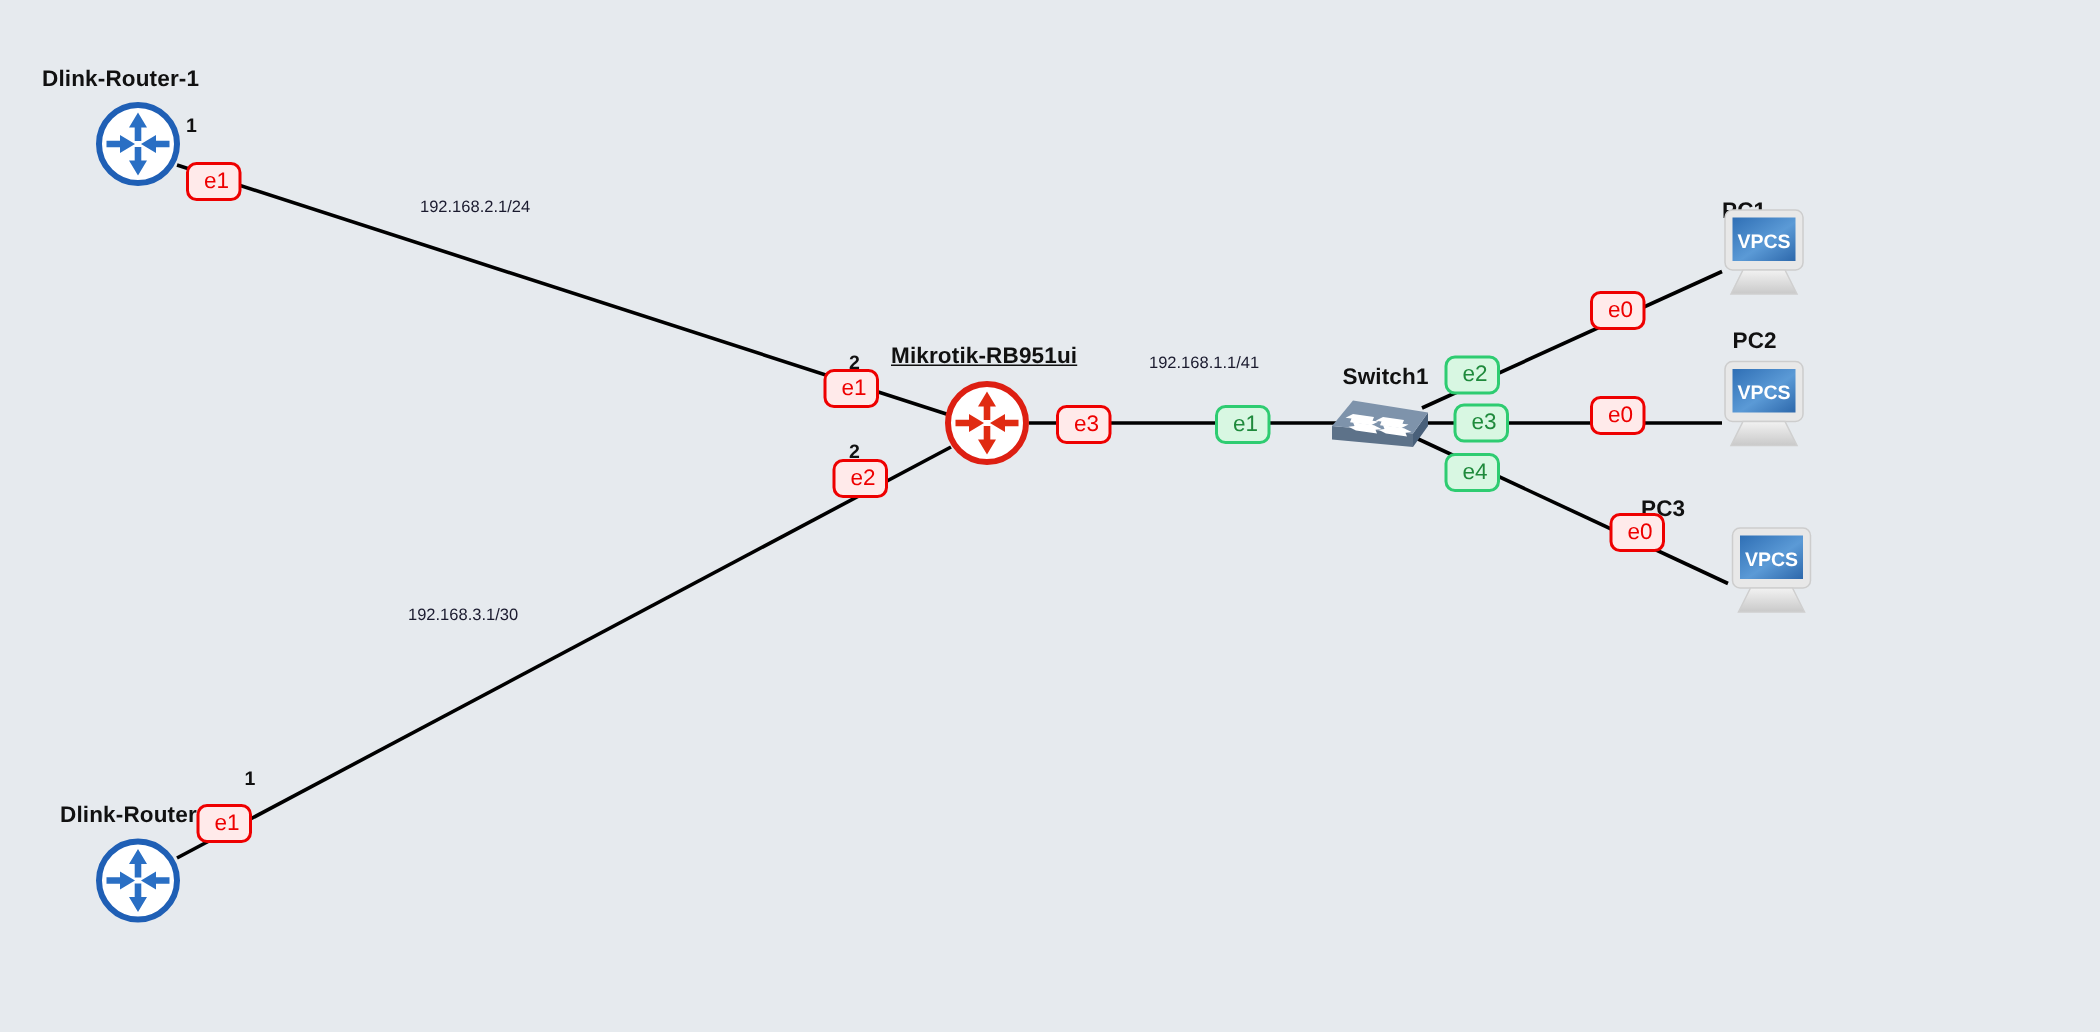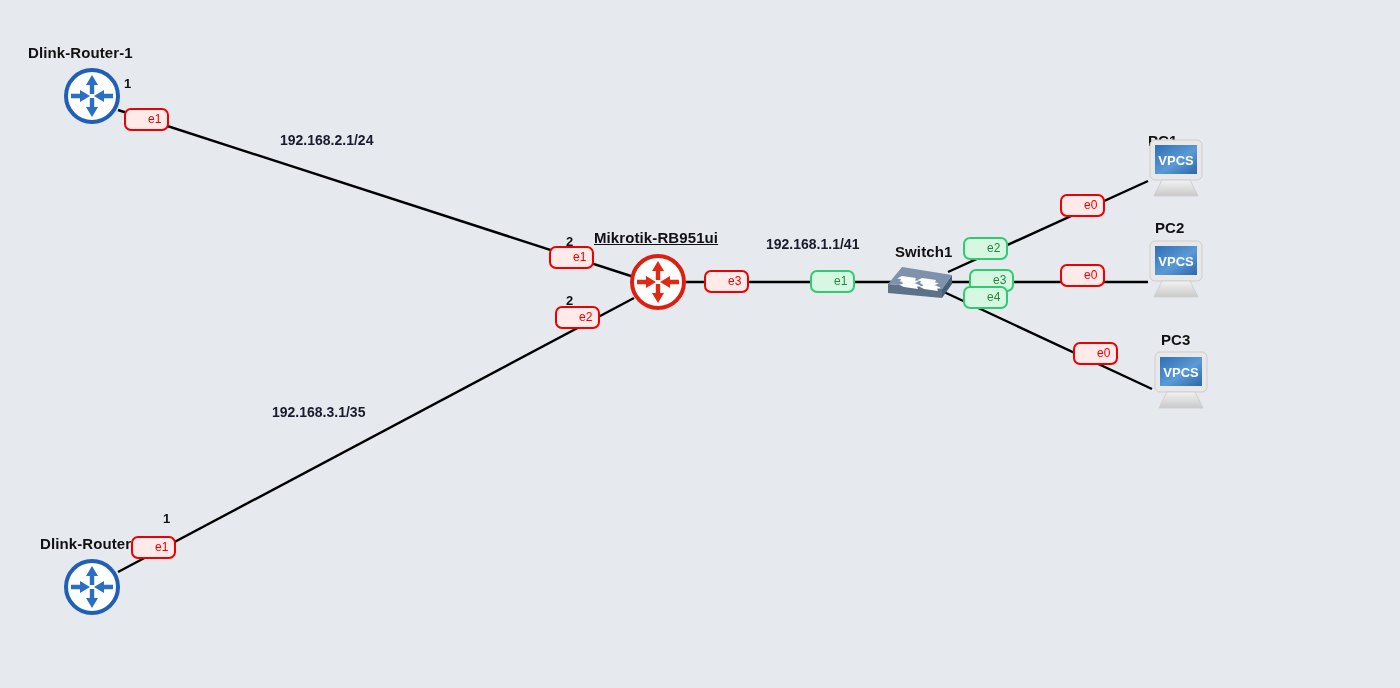--- a/index.html
+++ b/index.html
@@ -31,23 +31,23 @@
 
   
   .switch{width:72px;height:44px;}
 
   
   .pc{width:72px;height:62px;}
 
   
   .port{
     position:absolute;
-    font-size:12px;
+    font-size:15px;
     line-height:1;
-    padding:3px 6px 4px 22px;
+    padding:3px 6px 4px 10px;
     border-radius:7px;
     border:2px solid;
     white-space:nowrap;
     text-align:right;
     box-sizing:border-box;
   }
   .port.red{
     color:#ee0000;
     border-color:#ee0000;
     background:#ffeaea;
@@ -62,22 +62,22 @@
   .ifnum{
     position:absolute;
     font-size:13px;
     font-weight:bold;
     color:#111;
   }
 
   
   .netlabel{
     position:absolute;
-    font-size:14px;
-    font-weight:bold;
+    font-size:11px;
+    font-weight:normal;
     color:#1a1a2e;
     white-space:nowrap;
   }
 </style>
 </head>
 <body>
 
 <div id="canvas">
 
   <svg class="links" viewBox="0 0 1400 688">
@@ -124,21 +124,21 @@
         <path d="M30 9 L36 19 L32.2 19 L32.2 28 L27.8 28 L27.8 19 L24 19 Z"></path>
         <path d="M30 51 L24 41 L27.8 41 L27.8 32 L32.2 32 L32.2 41 L36 41 Z"></path>
         <path d="M28 30 L18 24 L18 27.8 L9 27.8 L9 32.2 L18 32.2 L18 36 Z"></path>
         <path d="M32 30 L42 24 L42 27.8 L51 27.8 L51 32.2 L42 32.2 L42 36 Z"></path>
       </g>
     </svg>
   </div>
   <div class="ifnum" style="left:163px;top:511px;">1</div>
   <div class="port red" style="left:131px;top:536px;">e1</div>
 
-  <div class="netlabel" style="left:272px;top:404px;">192.168.3.1/35</div>
+  <div class="netlabel" style="left:272px;top:404px;">192.168.3.1/30</div>
 
   <div class="devlabel" style="left:594px;top:229px;text-decoration:underline;">Mikrotik-RB951ui</div>
   <div class="node" style="left:628px;top:252px;">
     <svg class="router" viewBox="0 0 60 60">
       <circle cx="30" cy="30" r="26" fill="#ffffff" stroke="#dd1f12" stroke-width="4"></circle>
       <g fill="#e02b12">
         <path d="M30 9 L36 19 L32.2 19 L32.2 28 L27.8 28 L27.8 19 L24 19 Z"></path>
         <path d="M30 51 L24 41 L27.8 41 L27.8 32 L32.2 32 L32.2 41 L36 41 Z"></path>
         <path d="M28 30 L18 24 L18 27.8 L9 27.8 L9 32.2 L18 32.2 L18 36 Z"></path>
         <path d="M32 30 L42 24 L42 27.8 L51 27.8 L51 32.2 L42 32.2 L42 36 Z"></path>
@@ -171,21 +171,21 @@
         <path d="M38 21 L52 23 L51 25.5 L55 26 L50 28.5 L36 26.5 L37 24 L33 23.5 Z"></path>
         <path d="M32 26.5 L18 24.5 L19 27 L15 27.5 L20 30 L34 32 L33 29.5 L37 29 Z"></path>
         <path d="M52 28.5 L38 26.5 L39 29 L35 29.5 L40 32 L54 34 L53 31.5 L57 31 Z"></path>
       </g>
     </svg>
   </div>
 
   <div class="port green" style="left:810px;top:270px;">e1</div>
   <div class="port green" style="left:963px;top:237px;">e2</div>
   <div class="port green" style="left:969px;top:269px;">e3</div>
-  <div class="port green" style="left:963px;top:286px;">e4</div>
+  <div class="port green" style="left:963px;top:302px;">e4</div>
 
   <div class="devlabel" style="left:1148px;top:120px;margin-top:12px;">PC1</div>
   <div class="node" style="left:1140px;top:138px;">
     <svg class="pc" viewBox="0 0 72 62">
       <rect x="10" y="2" width="52" height="40" rx="5" fill="#e8e8e8" stroke="#cdcdcd" stroke-width="1"></rect>
       <defs>
         <linearGradient id="scr1" x1="0" y1="0" x2="1" y2="1">
           <stop offset="0%" stop-color="#2f6fb5"></stop>
           <stop offset="55%" stop-color="#5b9ad6"></stop>
           <stop offset="100%" stop-color="#2d68ab"></stop>
@@ -217,21 +217,21 @@
           <stop offset="100%" stop-color="#c9c9c9"></stop>
         </linearGradient>
       </defs>
       <rect x="15" y="7" width="42" height="29" fill="url(#scr2)"></rect>
       <text x="36" y="27" font-family="'Liberation Sans',sans-serif" font-size="13" font-weight="bold" fill="#ffffff" text-anchor="middle">VPCS</text>
       <path d="M22 42 L50 42 L58 58 L14 58 Z" fill="url(#base2)" stroke="#cfcfcf" stroke-width="1"></path>
     </svg>
   </div>
   <div class="port red" style="left:1060px;top:264px;">e0</div>
 
-  <div class="devlabel" style="left:1161px;top:331px;">PC3</div>
+  <div class="devlabel" style="left:1094px;top:331px;">PC3</div>
   <div class="node" style="left:1145px;top:350px;">
     <svg class="pc" viewBox="0 0 72 62">
       <rect x="10" y="2" width="52" height="40" rx="5" fill="#e8e8e8" stroke="#cdcdcd" stroke-width="1"></rect>
       <defs>
         <linearGradient id="scr3" x1="0" y1="0" x2="1" y2="1">
           <stop offset="0%" stop-color="#2f6fb5"></stop>
           <stop offset="55%" stop-color="#5b9ad6"></stop>
           <stop offset="100%" stop-color="#2d68ab"></stop>
         </linearGradient>
         <linearGradient id="base3" x1="0" y1="0" x2="0" y2="1">

